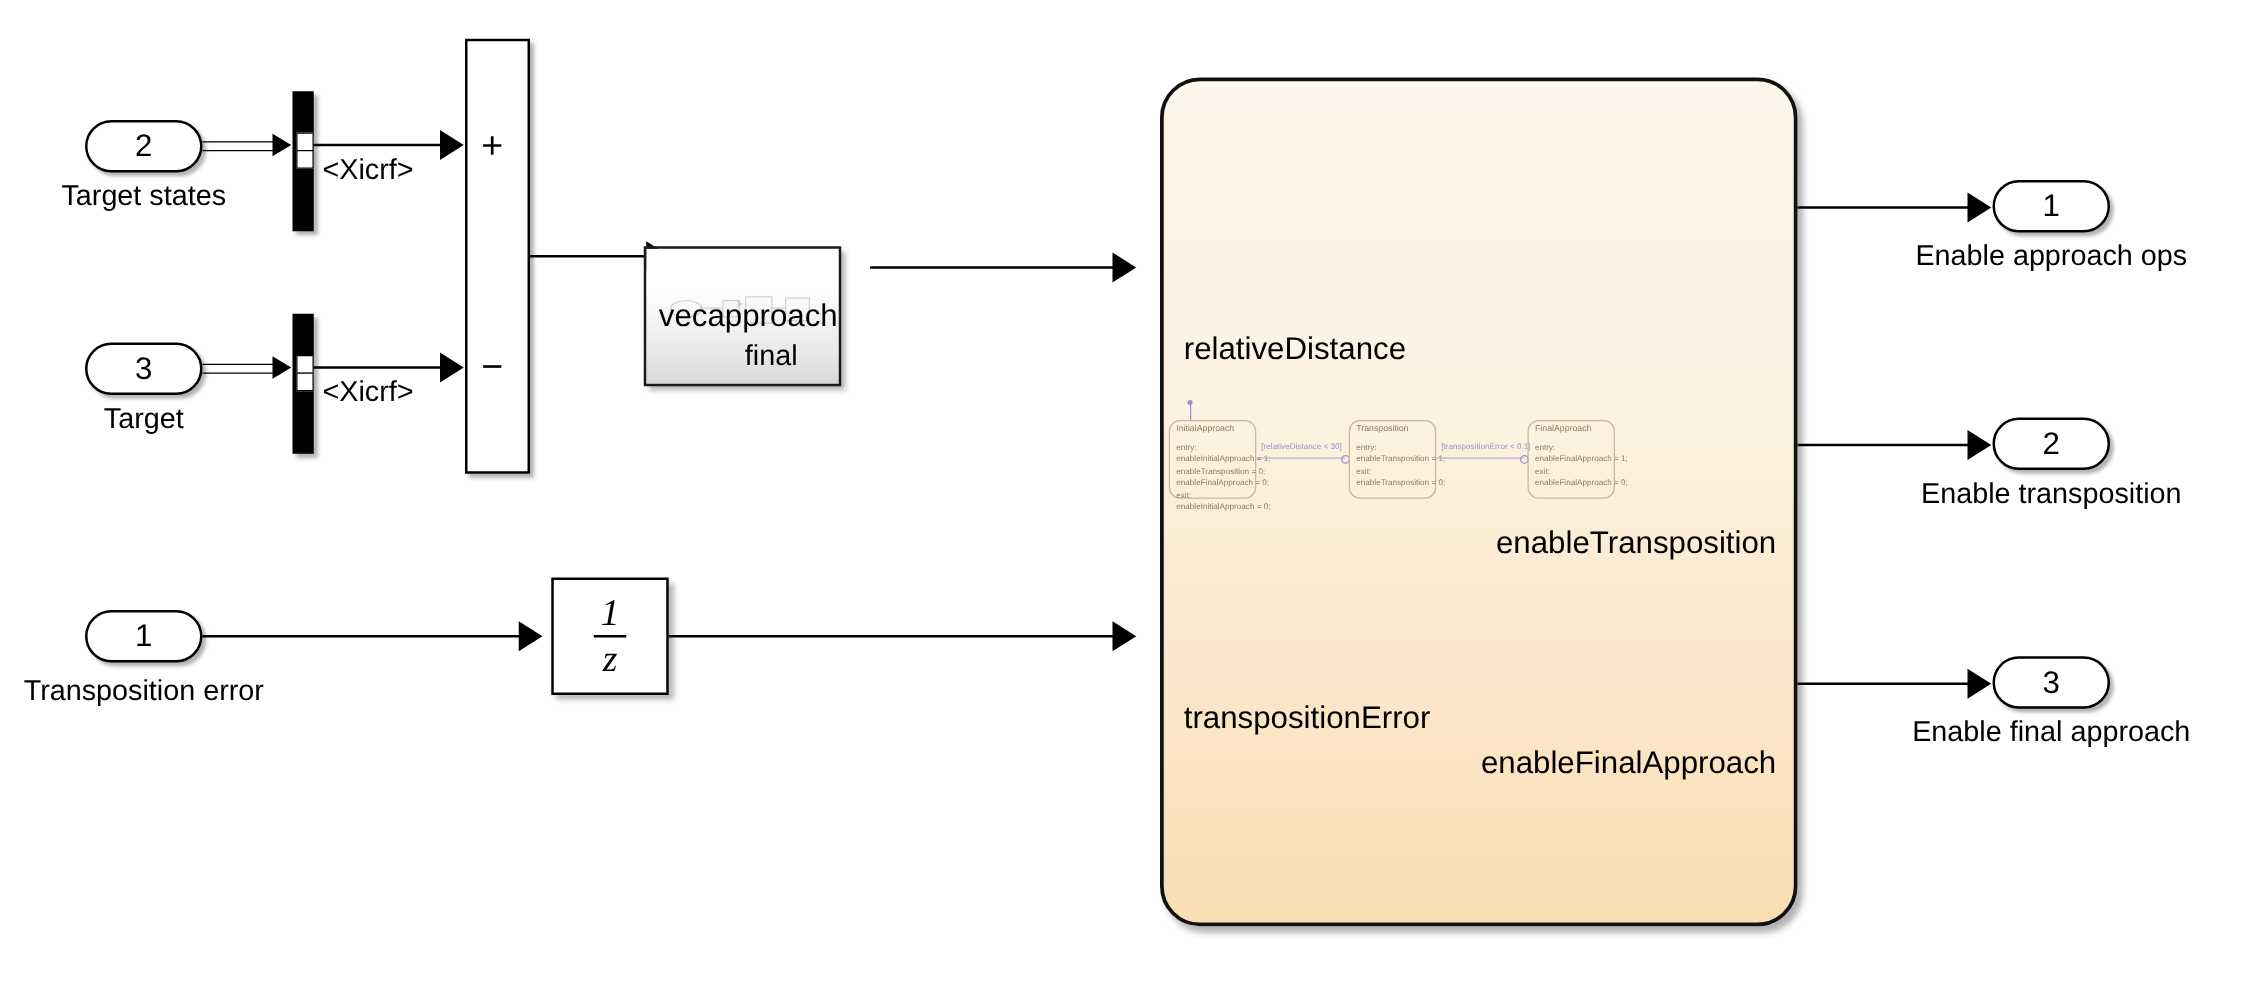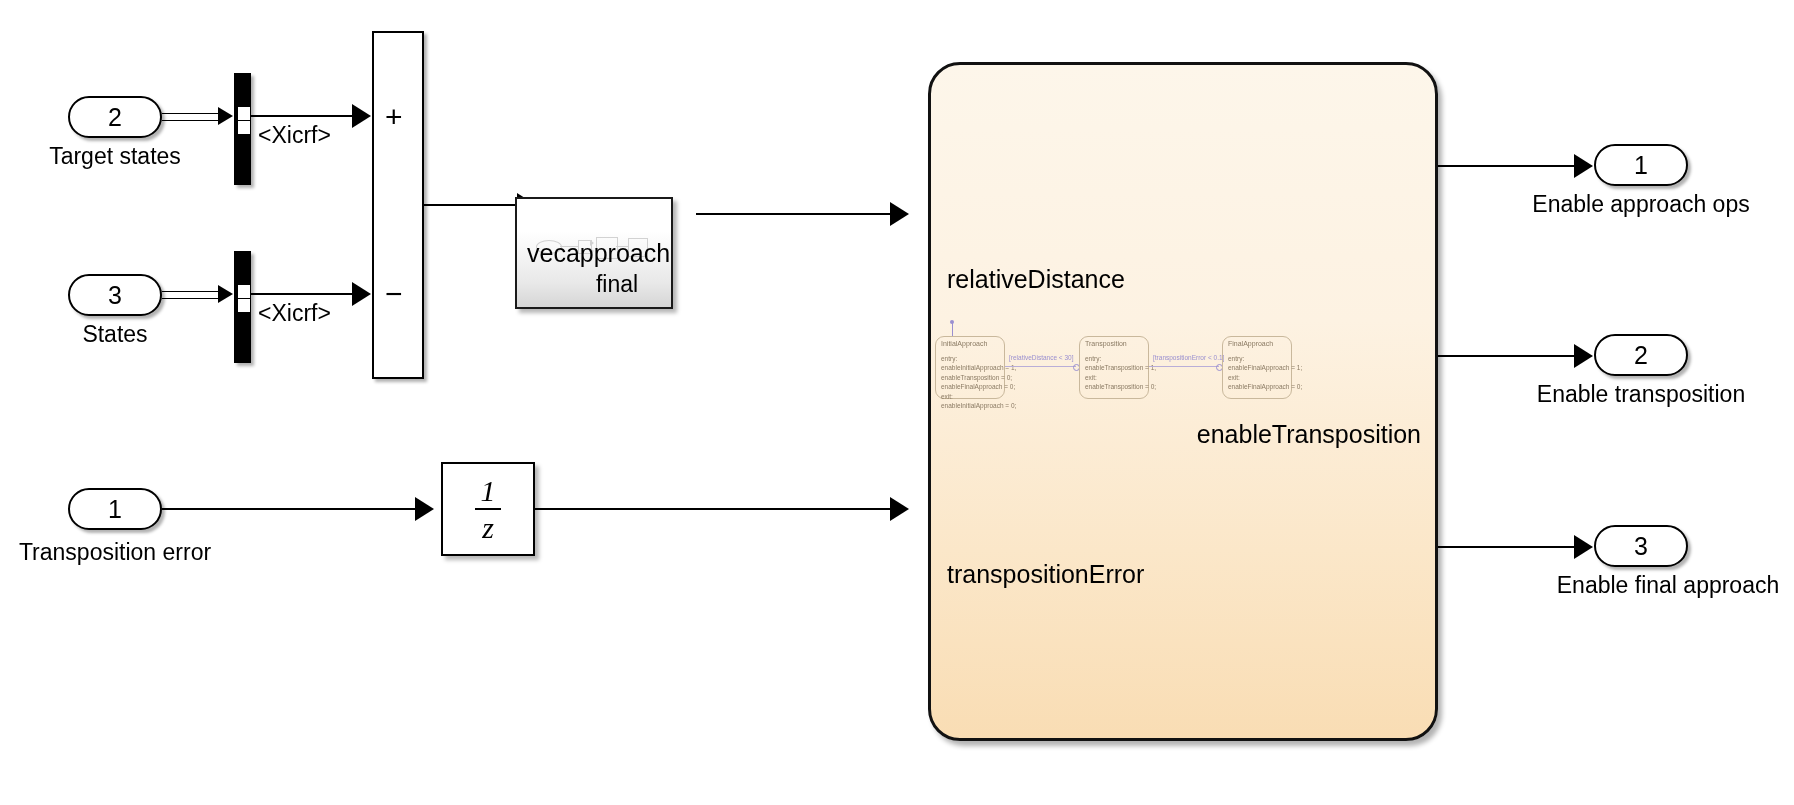--- a/index.html
+++ b/index.html
@@ -268,21 +268,21 @@
     <div class="slot" style="top:47px;"></div>
   </div>
 
   <div class="wire" style="left:251px; top:115px; width:104px;"></div>
   <div class="arrow" style="left:352px; top:104px;"></div>
   <div class="sig-label" style="left:258px; top:124px;">&lt;Xicrf&gt;</div>
 
   <div class="node port" style="left:68px; top:274px;">
     <span class="port-num">3</span>
   </div>
-  <div class="caption center" style="left:115px; top:322px;">States</div>
+  <div class="caption center" style="left:115px; top:322px;">Target</div>
 
   <div class="wire-bus" style="left:162px; top:291px; width:58px;"></div>
   <div class="arrow small" style="left:218px; top:285px;"></div>
 
   <div class="node bus-selector" style="left:234px; top:251px;">
     <div class="slot" style="top:33px;"></div>
     <div class="slot" style="top:47px;"></div>
   </div>
 
   <div class="wire" style="left:251px; top:293px; width:104px;"></div>
@@ -338,20 +338,21 @@
 
   <div class="wire" style="left:535px; top:508px; width:359px;"></div>
   <div class="arrow" style="left:890px; top:497px;"></div>
 
   <div class="node chart" style="left:928px; top:62px; width:510px; height:679px;">
 
     <div class="chart-port-label" style="left:16px; top:202px;">relativeDistance</div>
     <div class="chart-port-label" style="left:16px; top:497px;">transpositionError</div>
 
     <div class="chart-port-label right" style="right:14px; top:357px;">enableTransposition</div>
+    <div class="chart-port-label right" style="right:14px; top:533px;">enableFinalApproach</div>
 
     <div class="sf-preview" style="left:0; top:0; width:100%; height:100%;">
 
       <div class="sf-dot" style="left:19px; top:255px;"></div>
       <div class="sf-vline" style="left:21px; top:258px; height:14px;"></div>
 
       <div class="sf-state" style="left:4px; top:271px; width:70px; height:63px;">
         <div class="sf-name">InitialApproach</div>
         <div class="sf-body">
           <div>entry:</div>
@@ -406,15 +407,15 @@
   <div class="node port" style="left:1594px; top:334px;">
     <span class="port-num">2</span>
   </div>
   <div class="caption center" style="left:1641px; top:382px;">Enable transposition</div>
 
   <div class="wire" style="left:1438px; top:546px; width:140px;"></div>
   <div class="arrow" style="left:1574px; top:535px;"></div>
   <div class="node port" style="left:1594px; top:525px;">
     <span class="port-num">3</span>
   </div>
-  <div class="caption center" style="left:1641px; top:573px;margin-left:27px;">Enable final approach</div>
+  <div class="caption center" style="left:1641px; top:573px;">Enable final approach</div>
 
 </div>
 
 </body></html>

